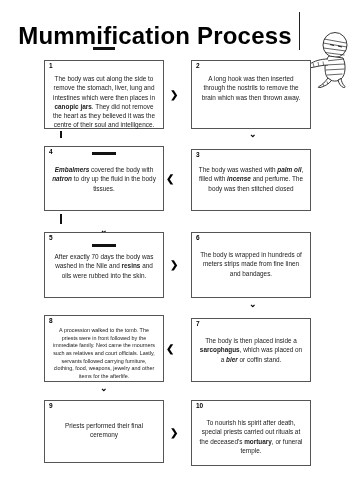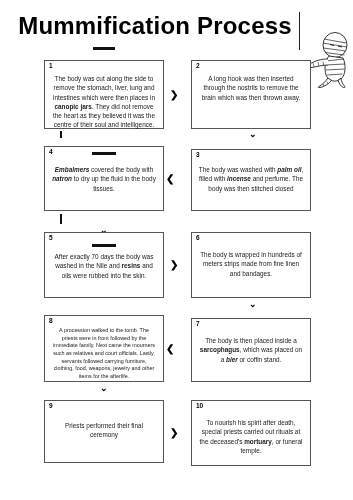--- a/index.html
+++ b/index.html
@@ -13,21 +13,21 @@
     position: relative;
     font-family: "Liberation Sans", sans-serif;
     color: #000000;
     overflow: hidden;
   }
 
   
   #title-area {
     position: absolute;
     left: 0;
-    top: 14px;
+    top: 24px;
     width: 310px;
     text-align: center;
   }
   #page-title {
     font-size: 24px;
     font-weight: bold;
     letter-spacing: 0.2px;
     line-height: 1;
     color: #000;
     white-space: nowrap;

